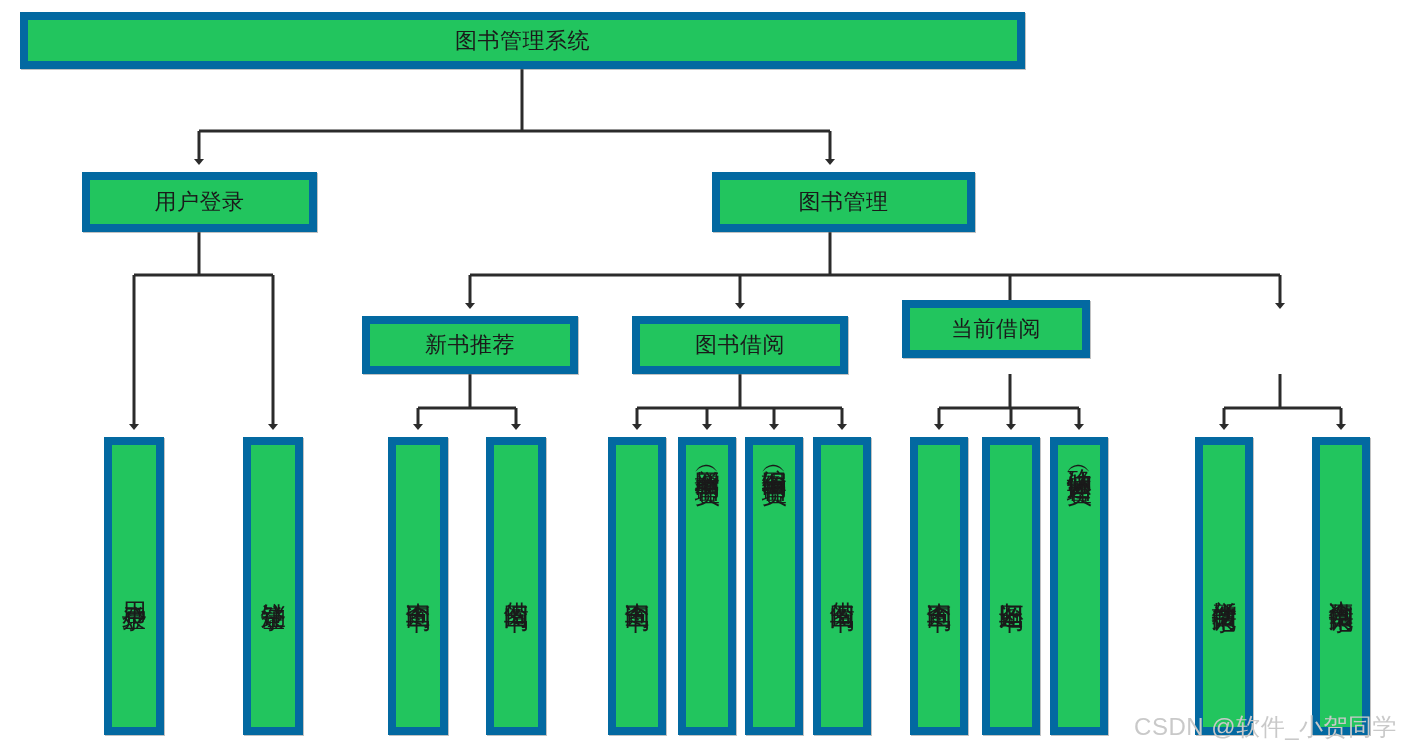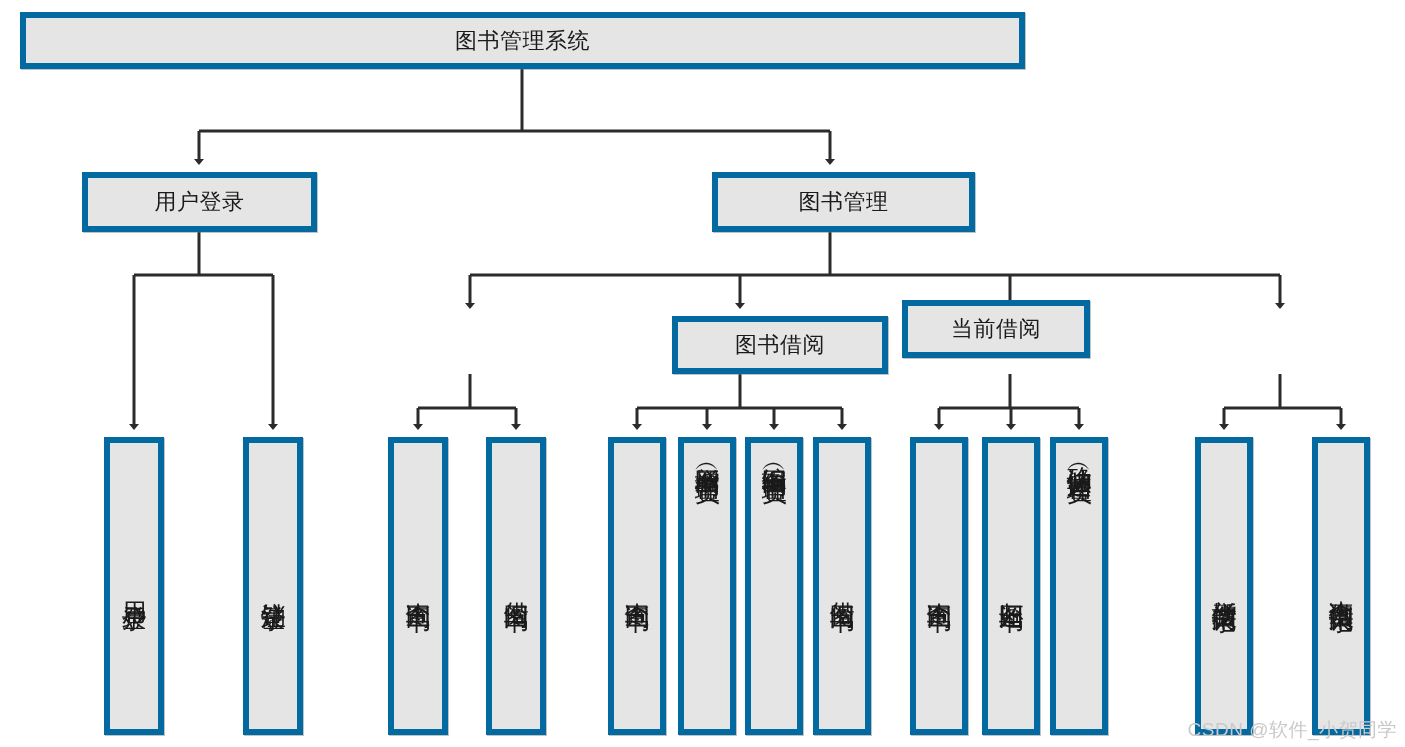--- a/index.html
+++ b/index.html
@@ -20,22 +20,22 @@
   #connectors {
     position: absolute;
     left: 0;
     top: 0;
     width: 1405px;
     height: 747px;
   }
   .node {
     position: absolute;
     box-sizing: border-box;
-    border: 6px solid #0369a1;
-    background: #e5e5e5;
+    border: 8px solid #0369a1;
+    background: #22c55e;
     display: flex;
     align-items: center;
     justify-content: center;
     color: #1a1a1a;
     box-shadow: 1px 1px 0 0 rgba(120,120,120,0.45);
   }
   .node .label {
     display: block;
     letter-spacing: 0.5px;
   }
@@ -65,21 +65,21 @@
   .node.vert.top {
     align-items: flex-start;
   }
   .node.vert.top .label {
     padding-top: 4px;
   }
   #watermark {
     position: absolute;
     right: 8px;
     bottom: 4px;
-    font-size: 19px;
+    font-size: 24px;
     color: #c9c9c9;
     white-space: nowrap;
     letter-spacing: 0.5px;
   }
 </style>
 </head>
 <body>
 
 <div id="canvas">
 
@@ -137,21 +137,24 @@
     <span class="label">图书管理系统</span>
   </div>
 
   <div class="node horiz" style="left: 82px; top: 172px; width: 235px; height: 60px;">
     <span class="label">用户登录</span>
   </div>
   <div class="node horiz" style="left: 712px; top: 172px; width: 263px; height: 60px;">
     <span class="label">图书管理</span>
   </div>
 
-  <div class="node horiz" style="left: 632px; top: 316px; width: 216px; height: 58px; margin-left: 40px;">
+  <div class="node horiz" style="left: 362px; top: 316px; width: 216px; height: 58px;">
+    <span class="label">新书推荐</span>
+  </div>
+  <div class="node horiz" style="left: 632px; top: 316px; width: 216px; height: 58px;">
     <span class="label">图书借阅</span>
   </div>
   <div class="node horiz" style="left: 902px; top: 300px; width: 188px; height: 58px;">
     <span class="label">当前借阅</span>
   </div>
 
   <div class="node vert mid" style="left: 104px; top: 437px; width: 60px; height: 298px;">
     <span class="label">用户登录</span>
   </div>
   <div class="node vert mid" style="left: 243px; top: 437px; width: 60px; height: 298px;">

